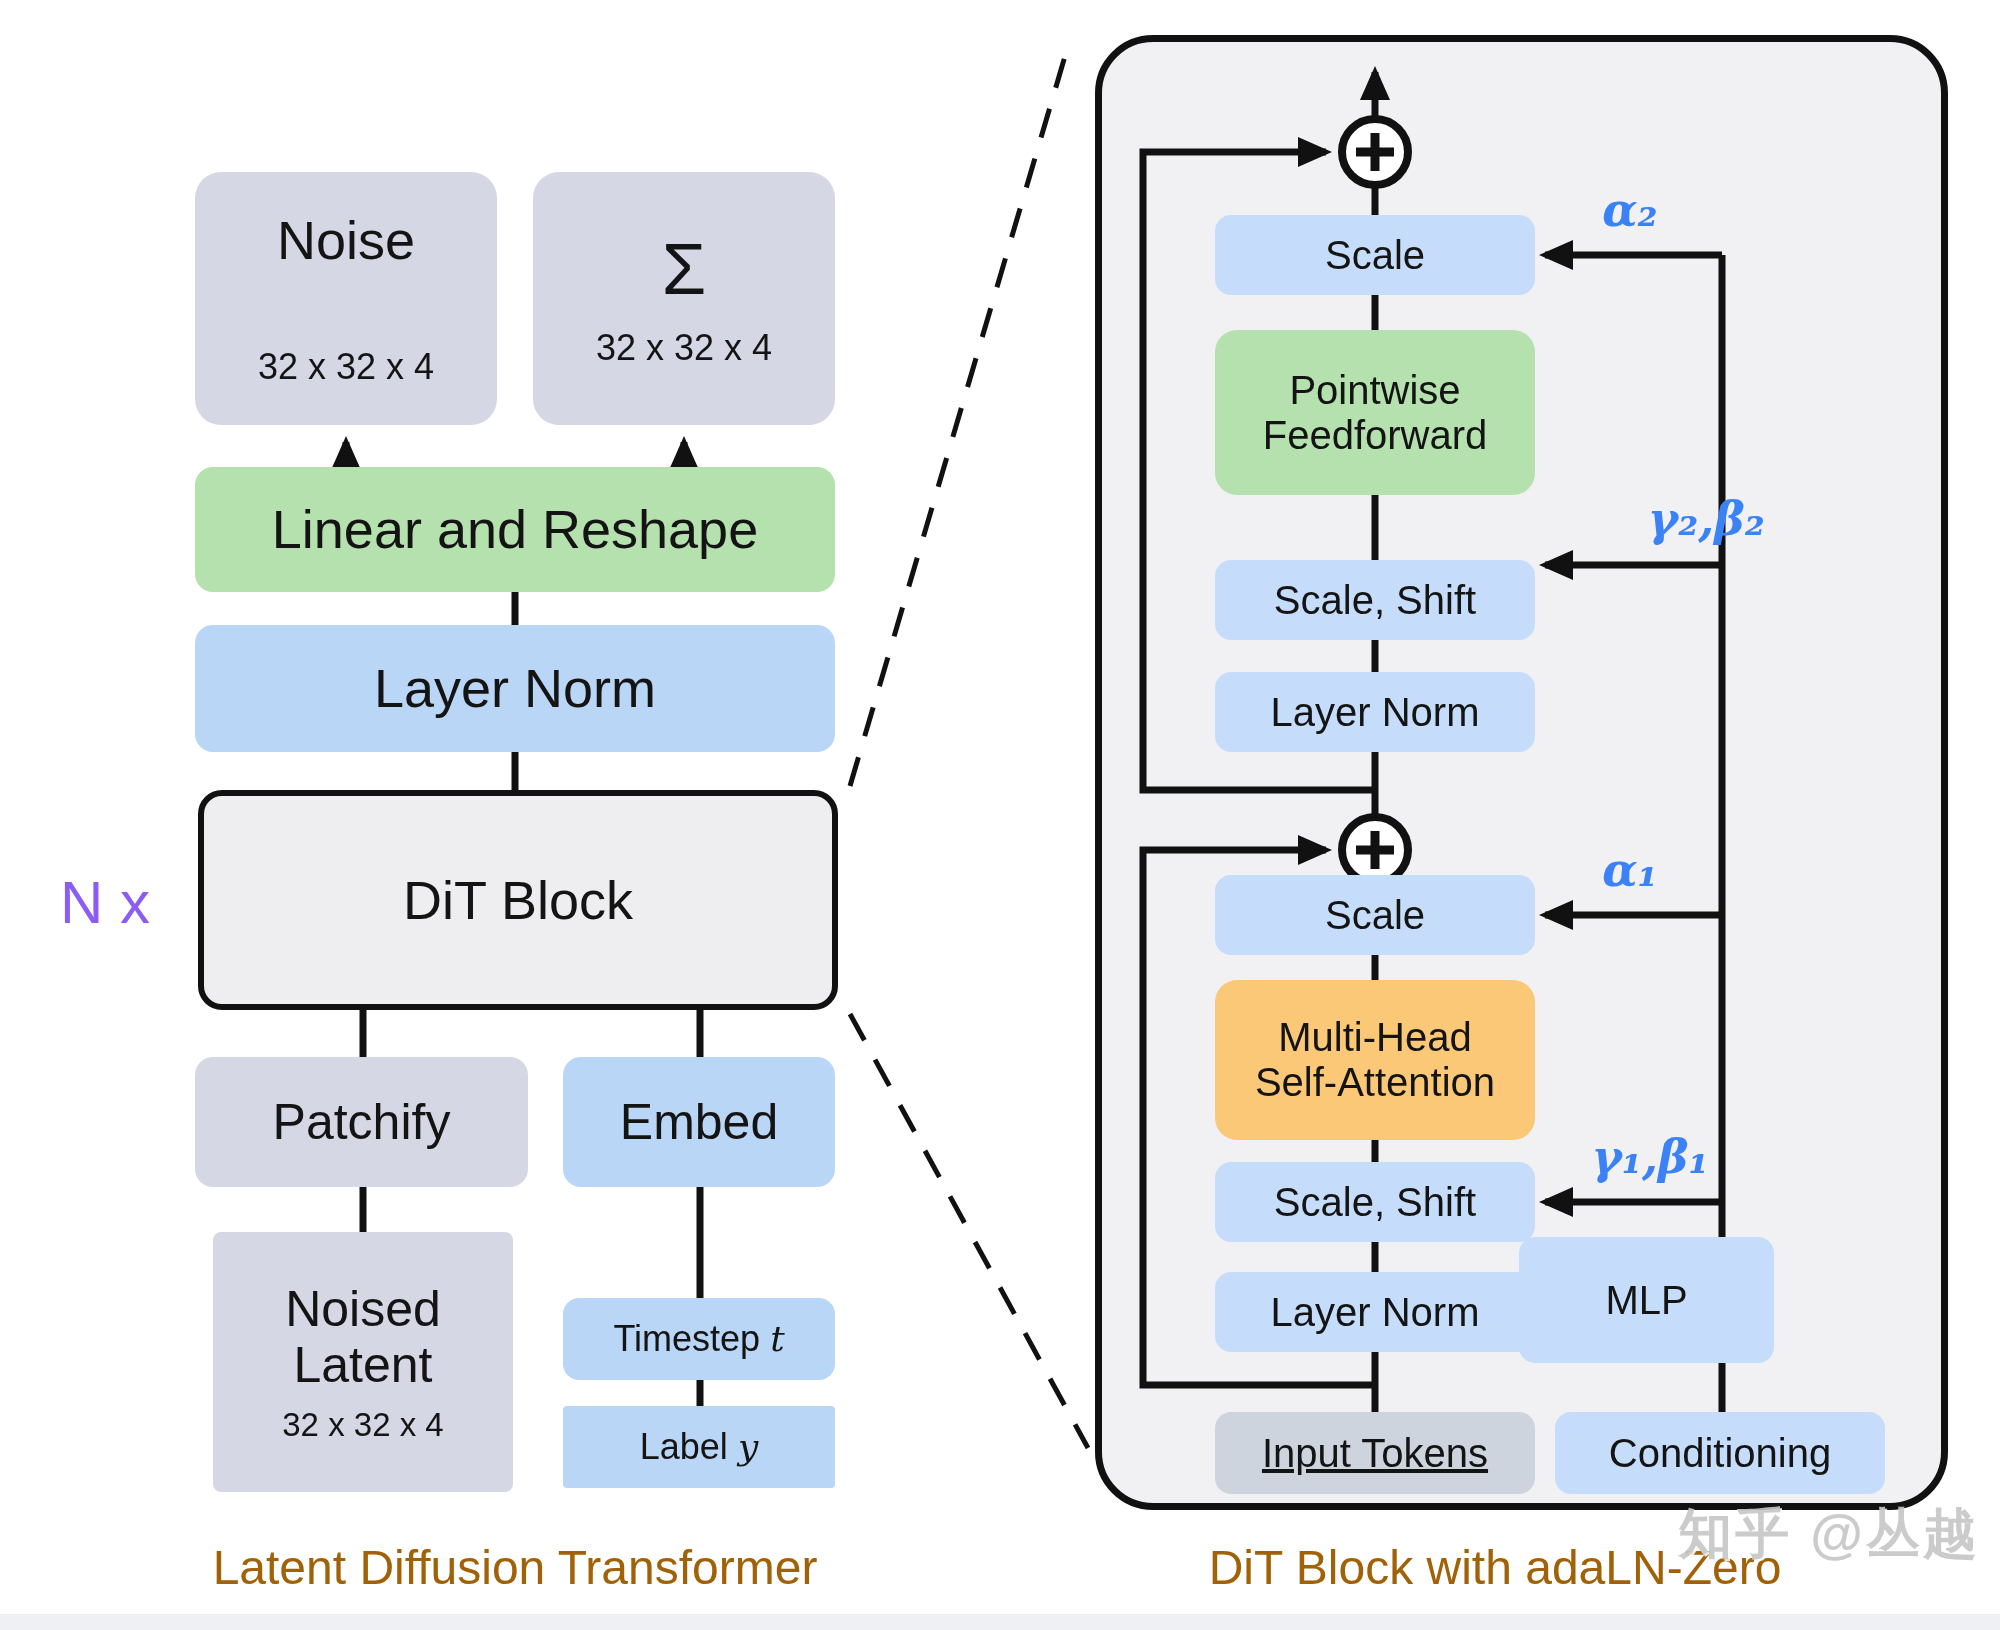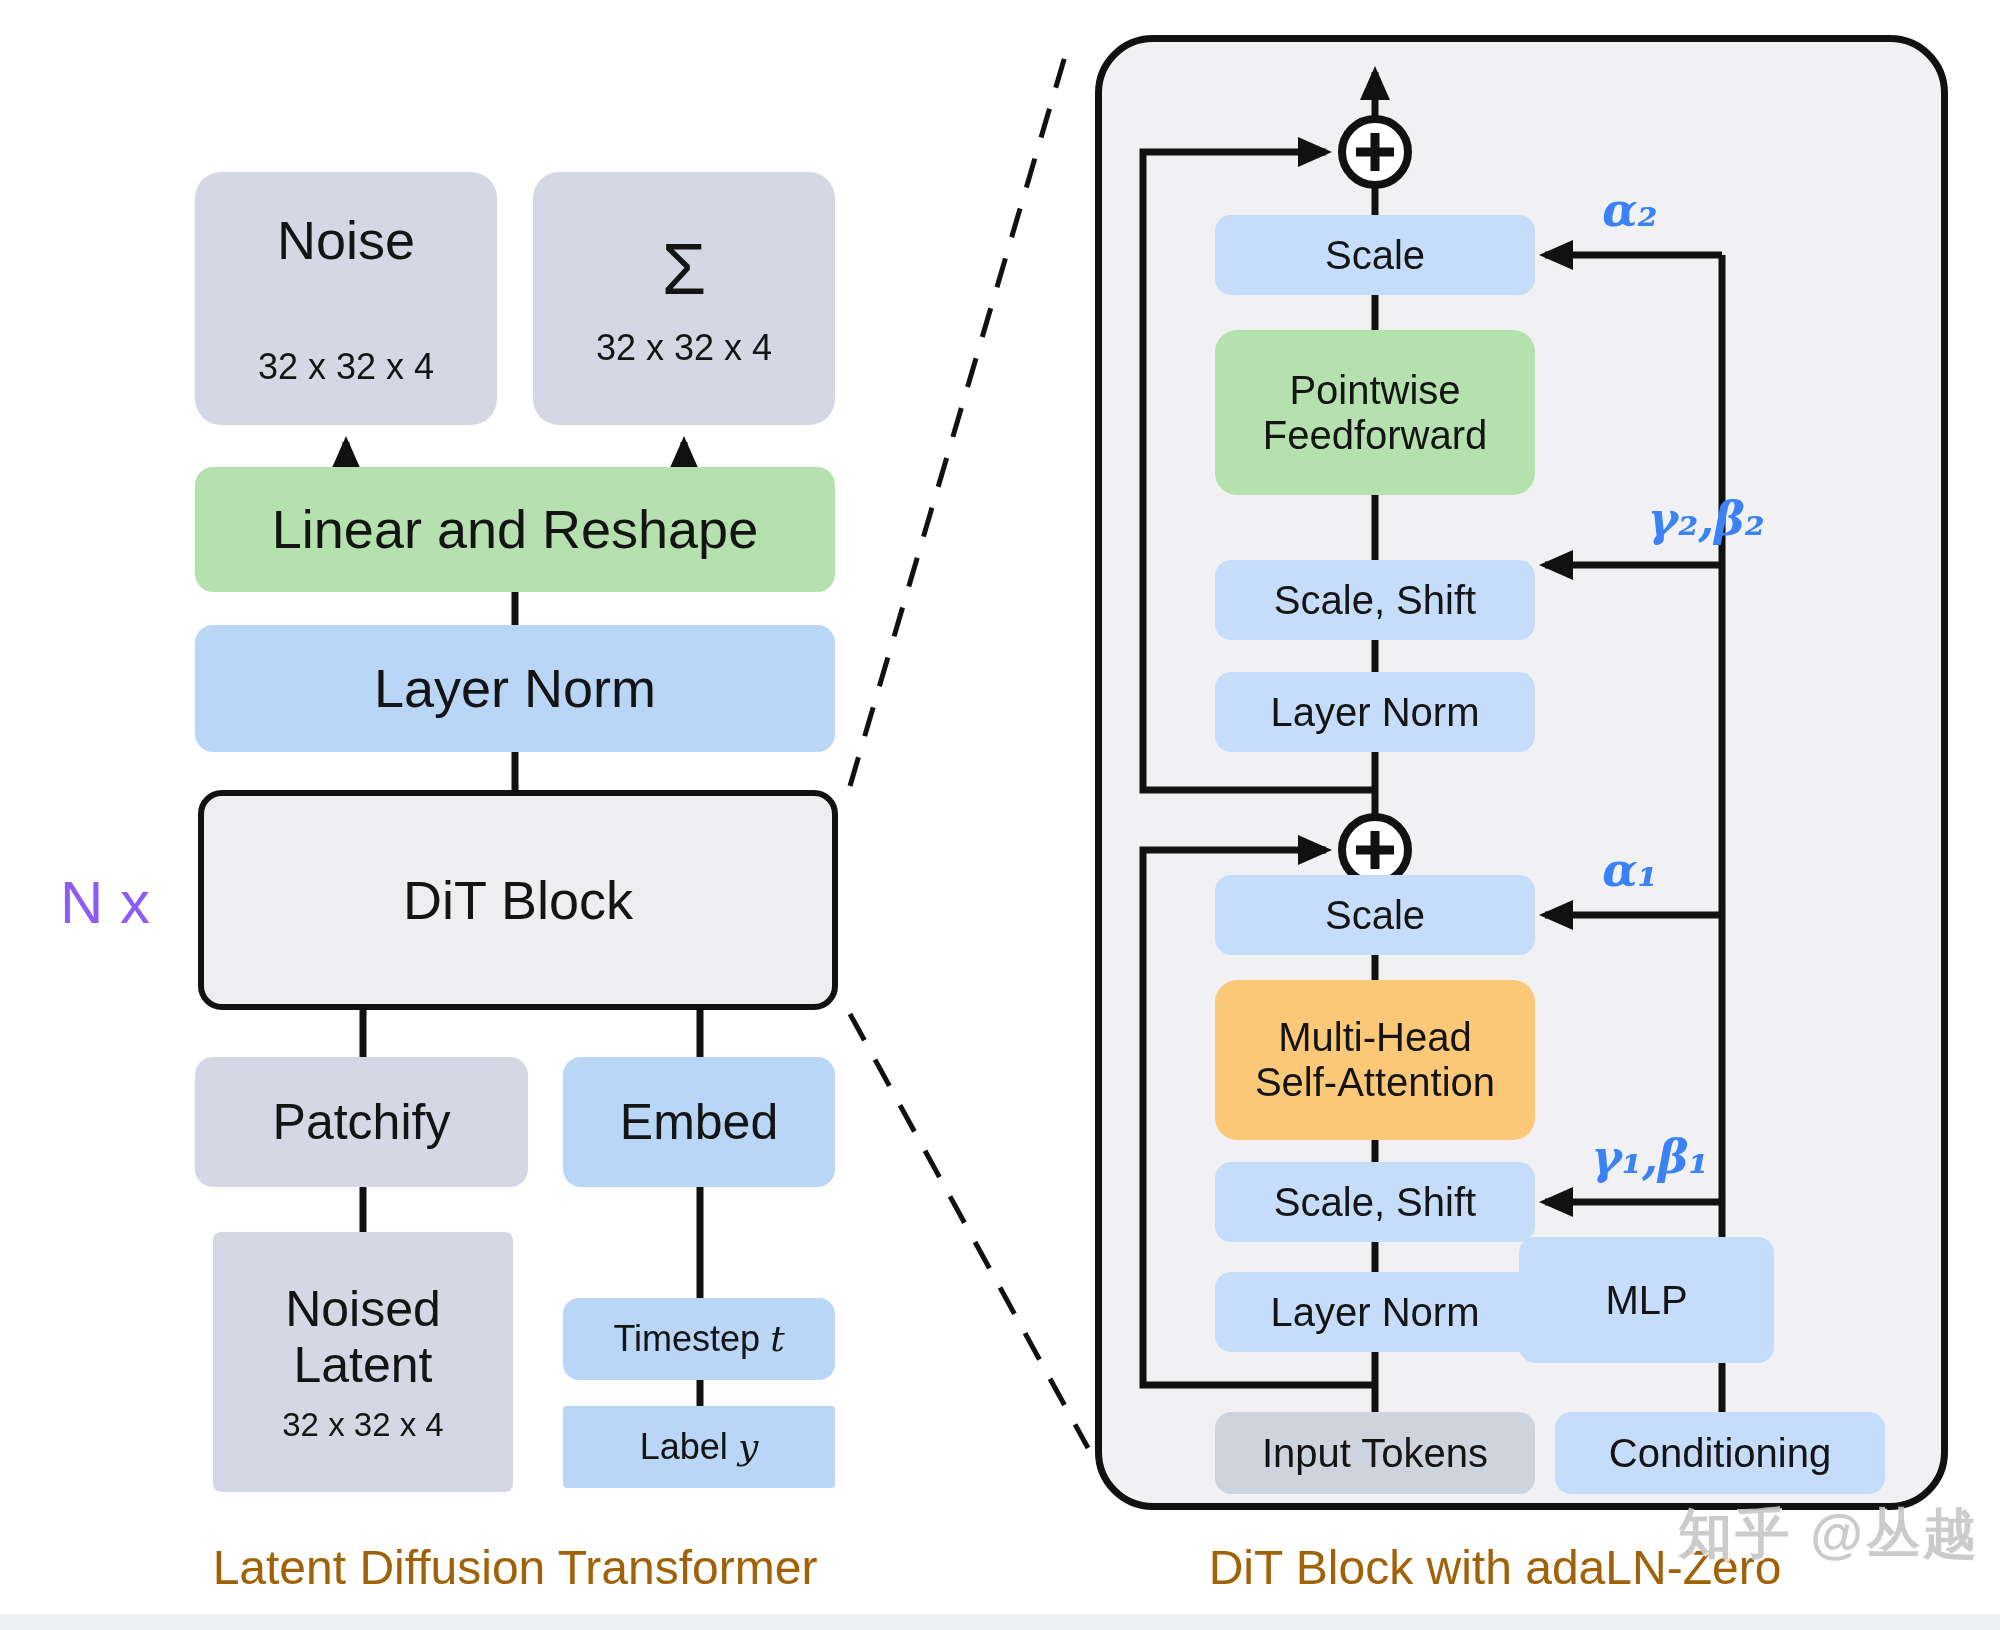--- a/index.html
+++ b/index.html
@@ -190,21 +190,21 @@
   </div>
 
   <div class="box blue2 label-sm" style="left:1215px;top:1162px;width:320px;height:80px;border-radius:16px;">
     <span>Scale, Shift</span>
   </div>
 
   <div class="box blue2 label-sm" style="left:1215px;top:1272px;width:320px;height:80px;border-radius:16px;">
     <span>Layer Norm</span>
   </div>
 
-  <div class="box gray-tok label-sm" style="left:1215px;top:1412px;width:320px;height:82px;border-radius:16px;">
+  <div class="box gray-tok label-sm" style="left:1215px;top:1412px;width:320px;height:82px;border-radius:16px;text-decoration:underline;">
     <span>Input Tokens</span>
   </div>
 
   <div class="box blue2 label-sm" style="left:1510px;top:1237px;width:255px;height:126px;border-radius:16px;margin-left:9px;">
     <span>MLP</span>
   </div>
 
   <div class="box blue2 label-sm" style="left:1555px;top:1412px;width:330px;height:82px;border-radius:16px;">
     <span>Conditioning</span>
   </div>

